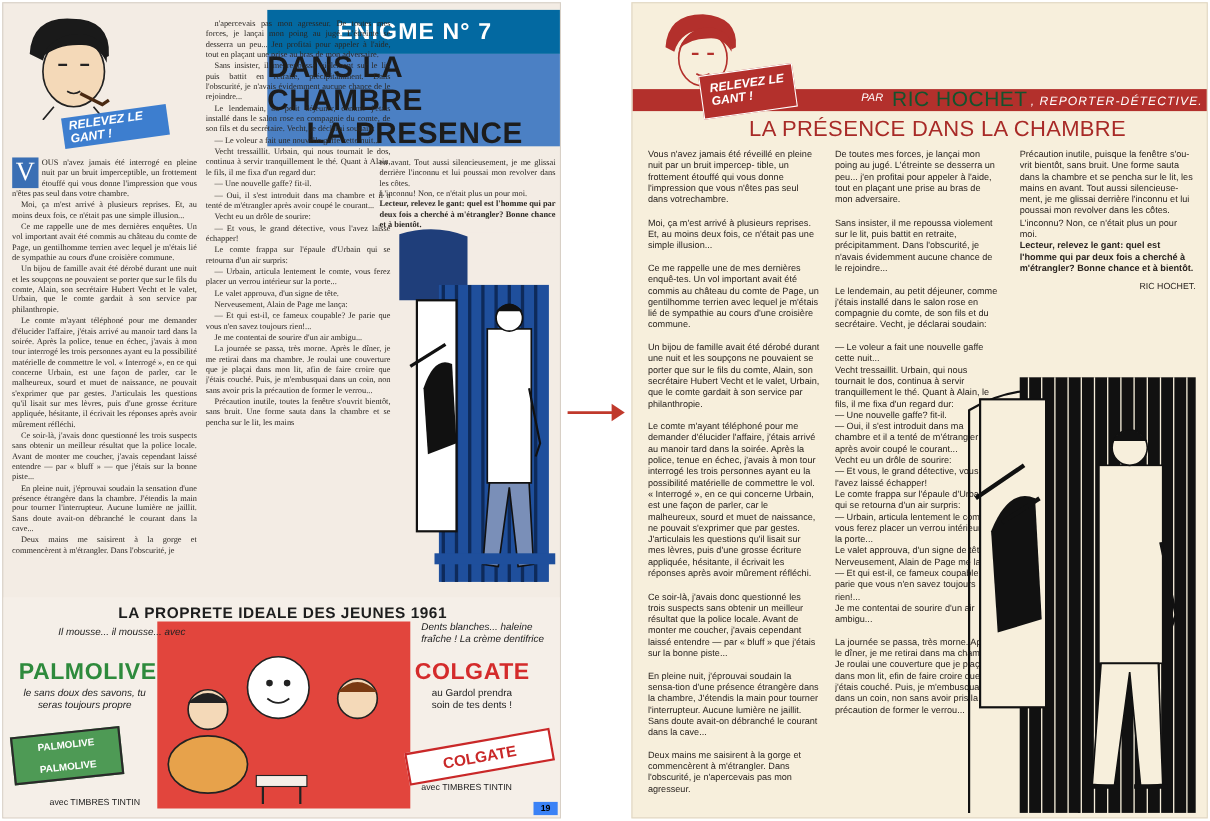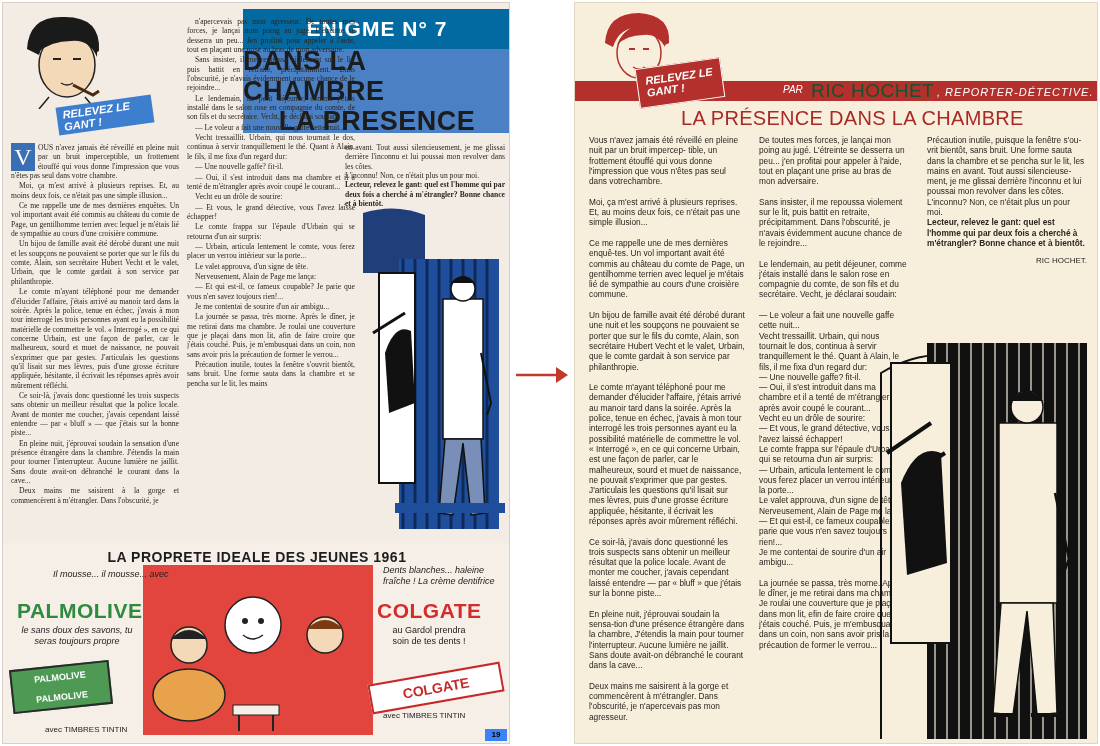--- a/index.html
+++ b/index.html
@@ -134,21 +134,21 @@
 
   <div class="enigme">ENIGME N° 7</div>
   <div class="titlebox">
     <span>DANS LA CHAMBRE</span>
     <span>LA PRESENCE</span>
   </div>
 
   <div class="cols">
     <div class="col col1">
       <div class="dropcap">V</div>
-      <p style="text-indent:0">OUS n'avez jamais été réveillé en pleine nuit par un bruit imperceptible, un frottement étouffé qui vous donne l'impression que vous n'êtes pas seul dans votre chambre.</p>
+      <p style="text-indent:0">OUS n'avez jamais été interrogé en pleine nuit par un bruit imperceptible, un frottement étouffé qui vous donne l'impression que vous n'êtes pas seul dans votre chambre.</p>
       <p>Moi, ça m'est arrivé à plusieurs reprises. Et, au moins deux fois, ce n'était pas une simple illusion...</p>
       <p>Ce me rappelle une de mes dernières enquêtes. Un vol important avait été commis au château du comte de Page, un gentilhomme terrien avec lequel je m'étais lié de sympathie au cours d'une croisière commune.</p>
       <p>Un bijou de famille avait été dérobé durant une nuit et les soupçons ne pouvaient se porter que sur le fils du comte, Alain, son secrétaire Hubert Vecht et le valet, Urbain, que le comte gardait à son service par philanthropie.</p>
       <p>Le comte m'ayant téléphoné pour me demander d'élucider l'affaire, j'étais arrivé au manoir tard dans la soirée. Après la police, tenue en échec, j'avais à mon tour interrogé les trois personnes ayant eu la possibilité matérielle de commettre le vol. « Interrogé », en ce qui concerne Urbain, est une façon de parler, car le malheureux, sourd et muet de naissance, ne pouvait s'exprimer que par gestes. J'articulais les questions qu'il lisait sur mes lèvres, puis d'une grosse écriture appliquée, hésitante, il écrivait les réponses après avoir mûrement réfléchi.</p>
       <p>Ce soir-là, j'avais donc questionné les trois suspects sans obtenir un meilleur résultat que la police locale. Avant de monter me coucher, j'avais cependant laissé entendre — par « bluff » — que j'étais sur la bonne piste...</p>
       <p>En pleine nuit, j'éprouvai soudain la sensation d'une présence étrangère dans la chambre. J'étendis la main pour tourner l'interrupteur. Aucune lumière ne jaillit. Sans doute avait-on débranché le courant dans la cave...</p>
       <p>Deux mains me saisirent à la gorge et commencèrent à m'étrangler. Dans l'obscurité, je</p>
     </div>
     <div class="col col2">
       <p>n'apercevais pas mon agresseur. De toutes mes forces, je lançai mon poing au jugé. L'étreinte se desserra un peu... Jen profitai pour appeler à l'aide, tout en plaçant une prise au bras de mon adversaire.</p>

